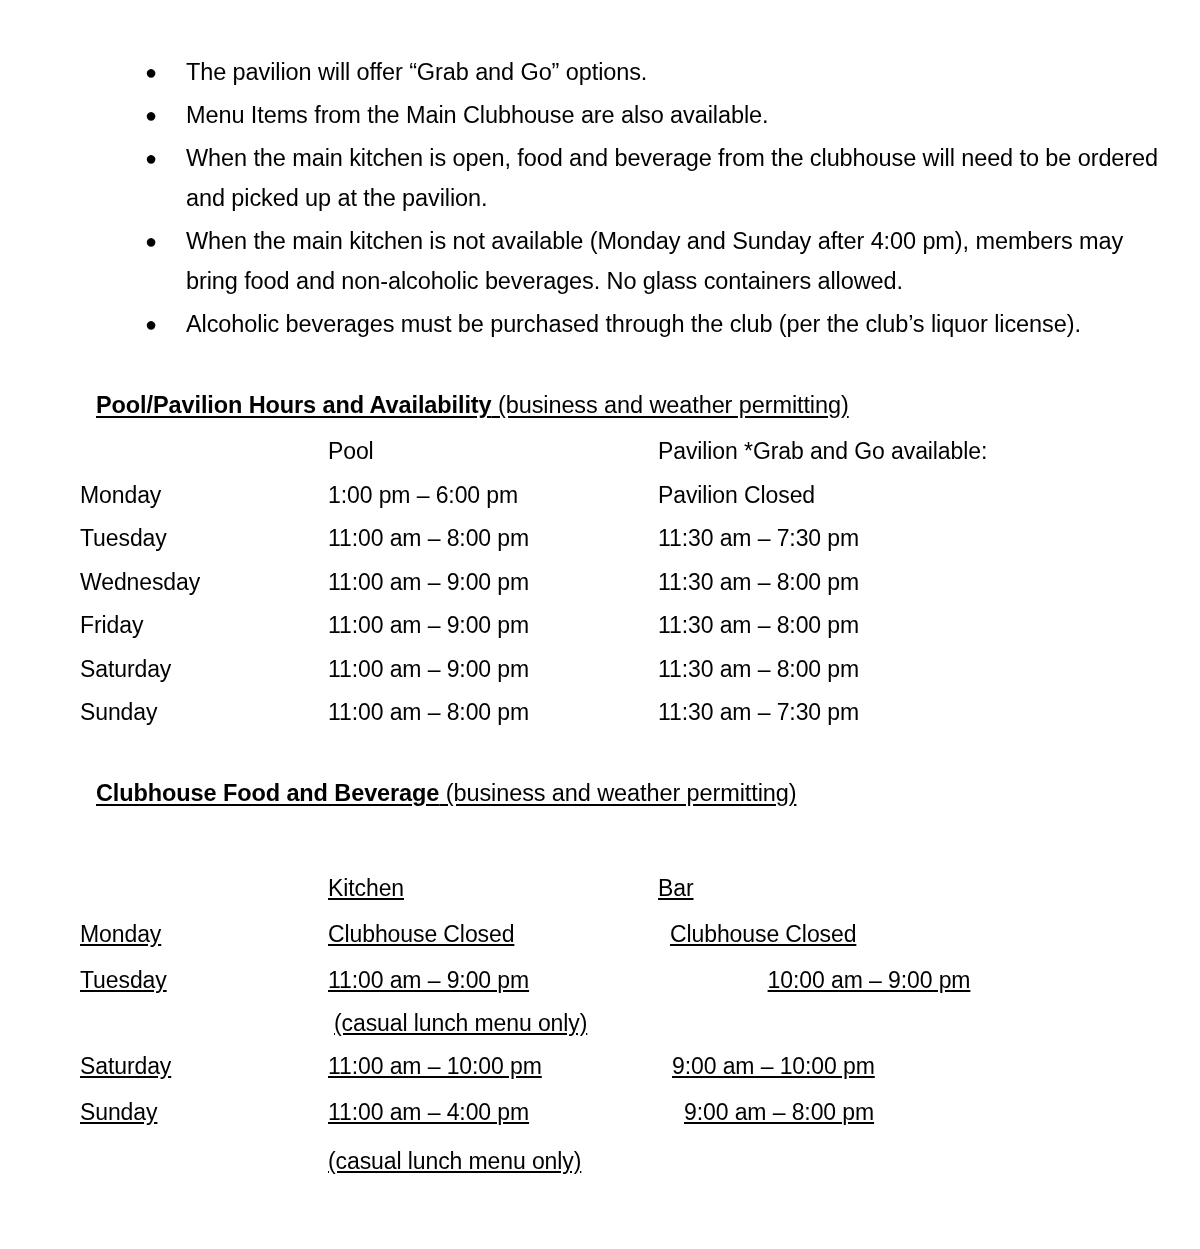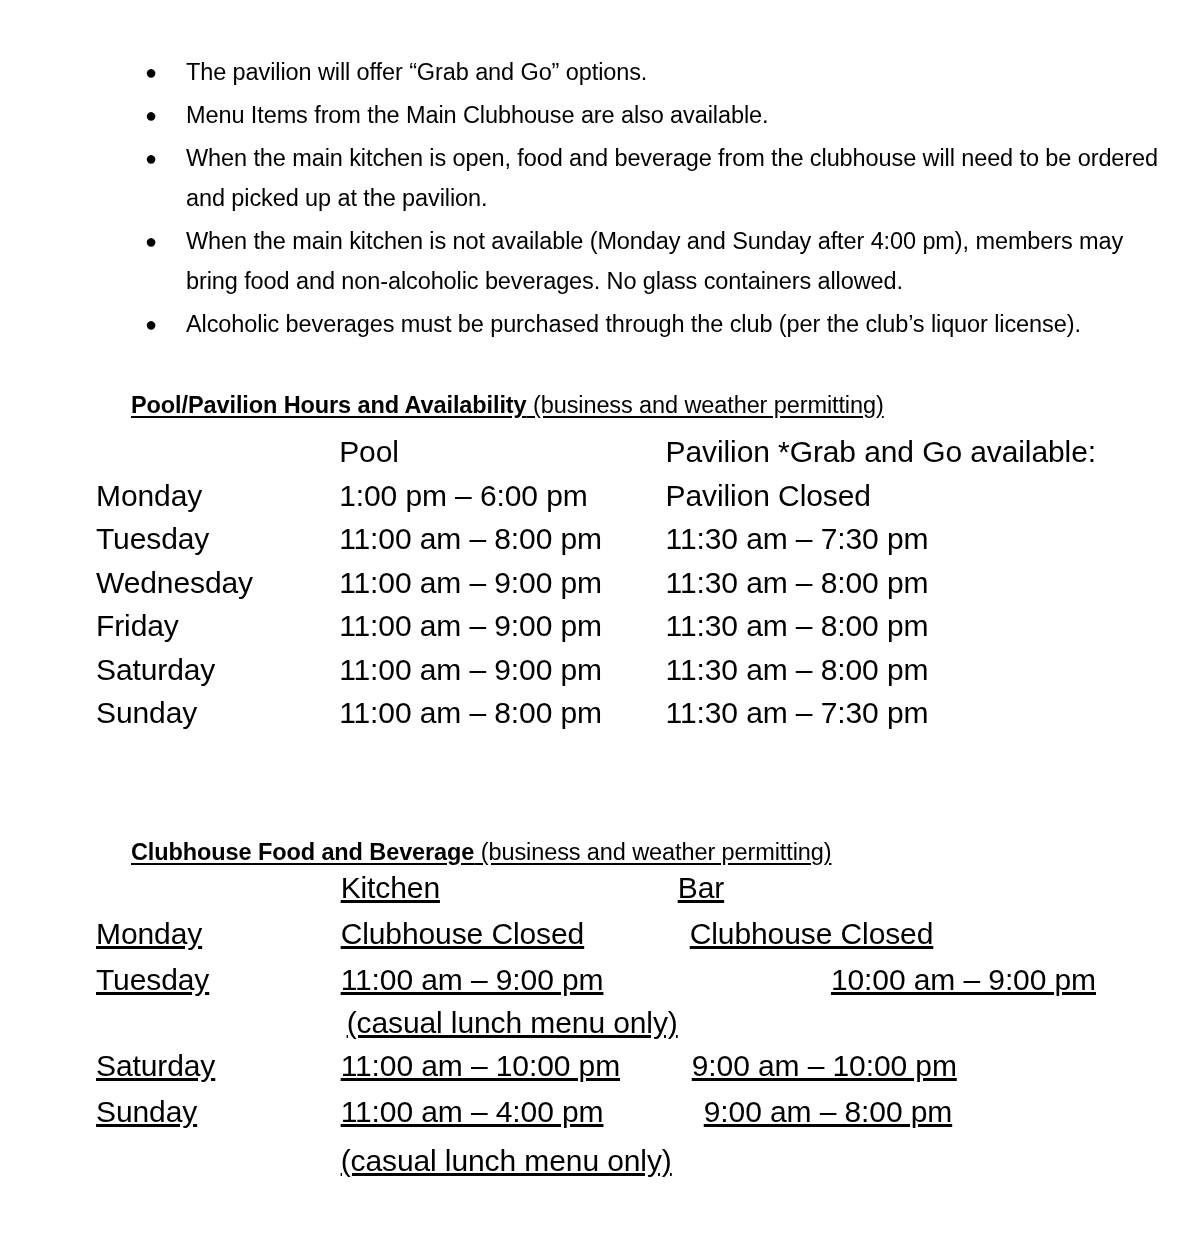--- a/index.html
+++ b/index.html
@@ -63,35 +63,34 @@
     left: 96px;
     font-size: 23.5px;
     line-height: 30px;
     white-space: nowrap;
     letter-spacing: -0.1px;
   }
   .section-heading .hd-strong {
     font-weight: bold;
     text-decoration: underline;
     text-underline-offset: 3px;
-    margin-left: 35px;
   }
   .section-heading .hd-normal {
     font-weight: normal;
     text-decoration: underline;
     text-underline-offset: 3px;
   }
 
   
   .schedule {
     position: absolute;
-    left: 96px;
+    left: 80px;
     width: 1000px;
     border-collapse: collapse;
-    font-size: 30px;
+    font-size: 23px;
     letter-spacing: -0.1px;
   }
   .schedule td, .schedule th {
     padding: 0;
     vertical-align: top;
     font-weight: normal;
     text-align: left;
   }
   .col-day   { width: 248px; }
   .col-mid   { width: 330px; }
@@ -144,21 +143,21 @@
     line-height: 40px;
     padding-left: 6px;
     white-space: nowrap;
   }
   .bar-cell {
     white-space: nowrap;
     line-height: 46px;
     text-align: right;
     padding-right: 68px;
   }
-  .bar-cell.left { text-align: right; padding-right: 0; }
+  .bar-cell.left { text-align: center; padding-right: 0; }
   .bar-cell.closed { text-align: left; padding-left: 12px; padding-right: 0; }
 
   .t2-row    { height: 46px; }
   .t2-row-tall { height: 86px; }
   .t2-row-last { height: 46px; }
 </style>
 </head>
 <body>
 
 <div class="page">
@@ -229,21 +228,21 @@
         <td class="pav-cell">11:30 am – 8:00 pm</td>
       </tr>
       <tr class="row-h">
         <td class="day-cell">Sunday</td>
         <td class="pool-cell">11:00 am – 8:00 pm</td>
         <td class="pav-cell">11:30 am – 7:30 pm</td>
       </tr>
     </tbody>
   </table>
 
-  <div class="section-heading" style="top:837px;">
+  <div class="section-heading" style="top:778px;">
     <span class="hd-strong">Clubhouse Food and Beverage</span><span class="hd-normal"> (business and weather permitting)</span>
   </div>
 
   <table class="schedule" style="top:865px;text-decoration:underline;">
     <colgroup>
       <col class="col-day">
         <col class="col-mid">
         <col class="col-right">
     </colgroup>
     <tbody>

